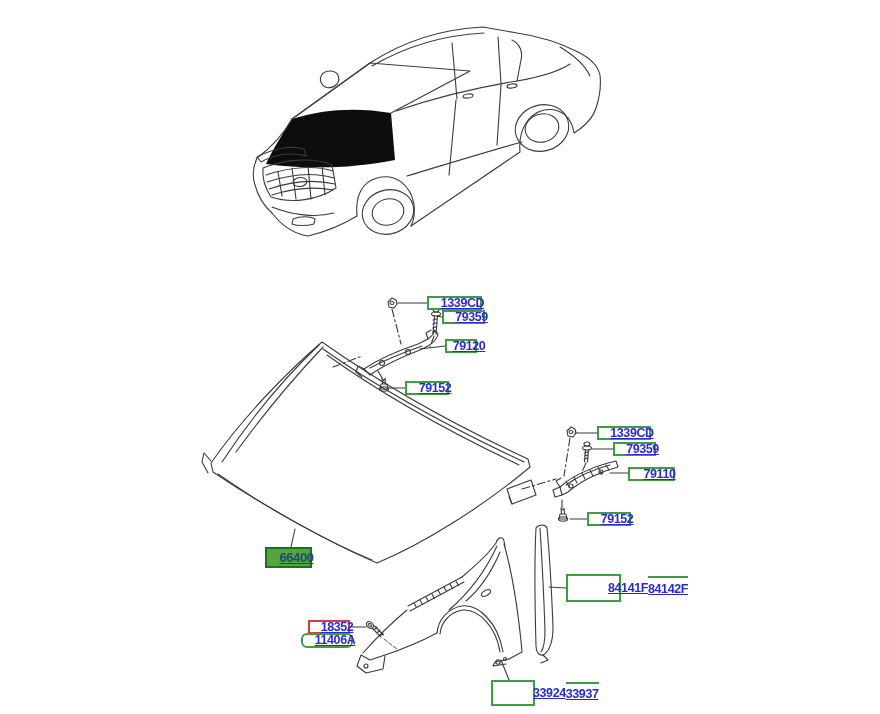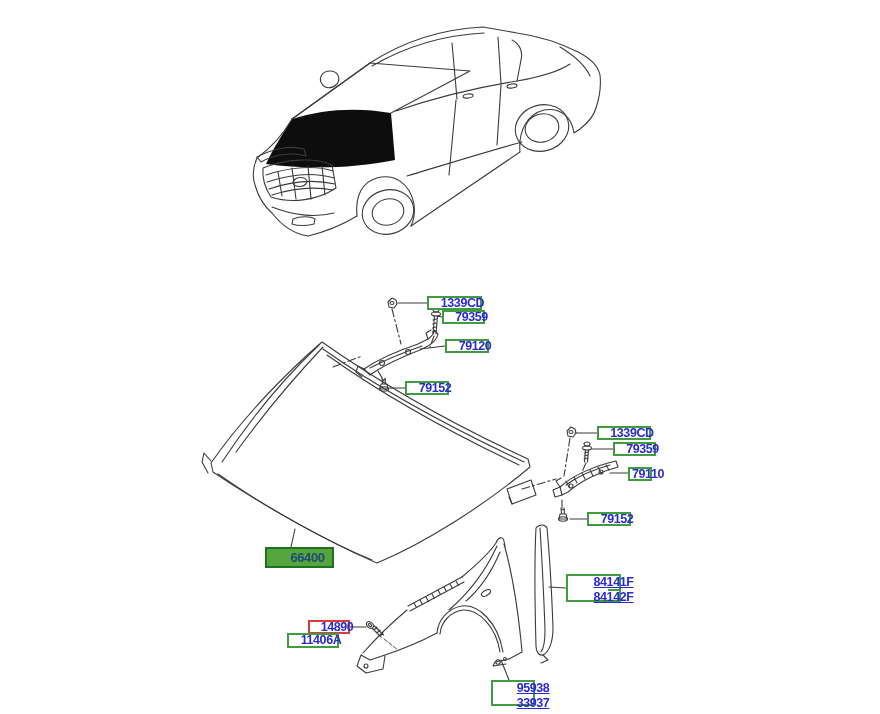--- a/index.html
+++ b/index.html
@@ -12,29 +12,29 @@
     --line-color:#3b3b3b;
   }
   html,body{margin:0;padding:0;background:#fff;}
   body{width:880px;height:714px;font-family:"Liberation Sans",sans-serif;}
   .stage{position:relative;width:880px;height:714px;overflow:hidden;background:#fff;}
   .stage svg{position:absolute;left:0;top:0;}
   .part-label{
     position:absolute;display:flex;align-items:center;justify-content:center;
     border:2px solid var(--green-border);background:#fff;color:var(--label-text);
     font-weight:bold;font-size:12.5px;letter-spacing:-0.4px;line-height:1;
-    box-sizing:border-box;white-space:nowrap;cursor:pointer;padding-left:16px;
+    text-decoration:underline;box-sizing:border-box;white-space:nowrap;cursor:pointer;padding-left:16px;
   }
   .part-label.red{border-color:var(--red-border);}
   .part-label.highlight{
     background:var(--highlight-fill);border-color:var(--highlight-border);
     color:var(--highlight-text);font-size:13px;
   }
   .part-label-dbl{
-    position:absolute;display:flex;flex-direction:column;border:2px solid var(--green-border);
+    position:absolute;display:flex;flex-direction:row;border:2px solid var(--green-border);
     background:#fff;box-sizing:border-box;cursor:pointer;padding-left:40px;
   }
   .part-label-dbl .cell{
     flex:1;display:flex;align-items:center;justify-content:center;
     color:var(--label-text);font-weight:bold;font-size:12.5px;letter-spacing:-0.4px;
     line-height:1;text-decoration:underline;white-space:nowrap;
   }
   .part-label-dbl .cell + .cell{border-top:2px solid var(--green-border);text-decoration:underline;}
 </style>
 </head>
@@ -226,41 +226,41 @@
     <path d="M350,627 L366,627"></path>
     <path d="M291,547 L295,529"></path>
     <path d="M509,680 L501,660"></path>
   </g>
 </svg>
 
 <div class="part-label" style="left:427px;top:296px;width:55px;height:14px;">1339CD</div>
 
 <div class="part-label" style="left:442px;top:310px;width:43px;height:14px;">79359</div>
 
-<div class="part-label" style="left:445px;top:339px;width:44px;height:14px;">79120</div>
+<div class="part-label" style="left:445px;top:339px;width:32px;height:14px;">79120</div>
 
 <div class="part-label" style="left:405px;top:381px;width:44px;height:14px;">79152</div>
 
 <div class="part-label" style="left:597px;top:426px;width:54px;height:14px;">1339CD</div>
 
 <div class="part-label" style="left:613px;top:442px;width:43px;height:14px;">79359</div>
 
-<div class="part-label" style="left:628px;top:467px;width:24px;height:14px;">79110</div>
+<div class="part-label" style="left:628px;top:467px;width:47px;height:14px;">79110</div>
 
 <div class="part-label" style="left:587px;top:512px;width:44px;height:14px;">79152</div>
 
-<div class="part-label highlight" style="left:265px;top:547px;width:69px;height:21px;">66400</div>
+<div class="part-label highlight" style="left:265px;top:547px;width:47px;height:21px;">66400</div>
 
 <div class="part-label-dbl" style="left:566px;top:574px;width:55px;height:28px;">
   <div class="cell">84141F</div>
   <div class="cell">84142F</div>
 </div>
 
-<div class="part-label red" style="left:308px;top:620px;width:42px;height:14px;">14890</div>
-
-<div class="part-label" style="left:287px;top:633px;width:52px;height:15px;">11406A</div>
+<div class="part-label red" style="left:308px;top:620px;width:42px;height:14px;">18352</div>
+
+<div class="part-label" style="left:301px;top:633px;width:52px;height:15px;border-radius:6px;">11406A</div>
 
 <div class="part-label-dbl" style="left:491px;top:680px;width:41px;height:26px;">
-  <div class="cell">95938</div>
+  <div class="cell">33924</div>
   <div class="cell">33937</div>
 </div>
 
 </div>
 
 </body></html>

